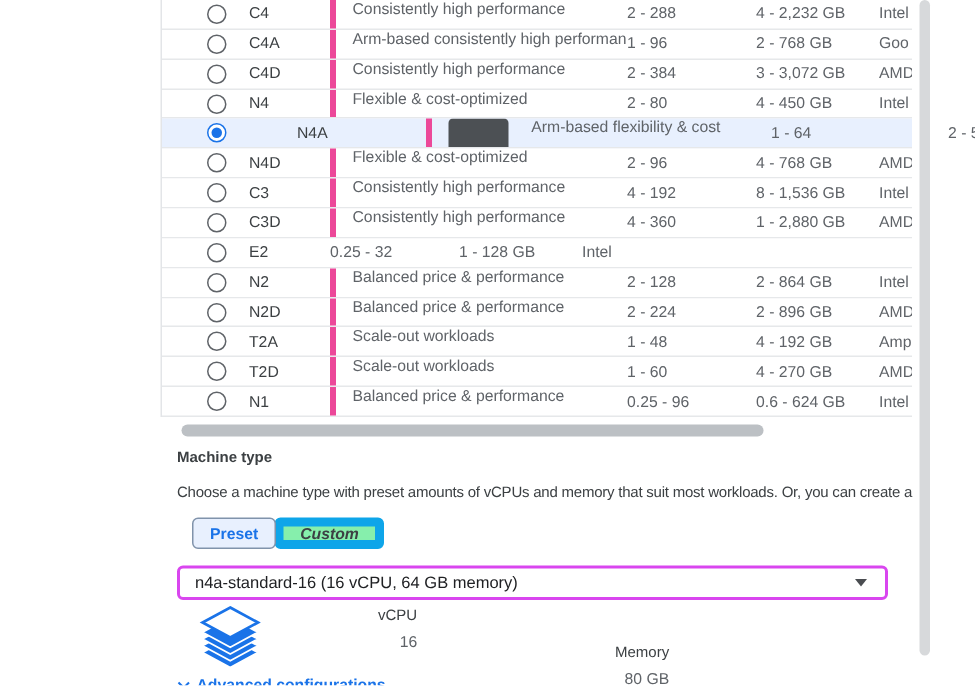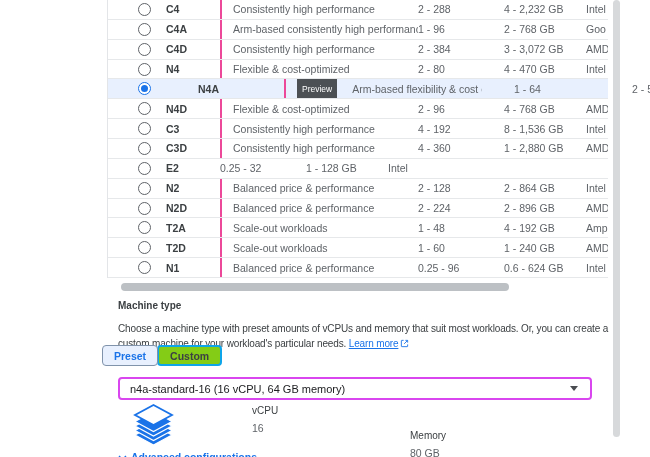--- a/index.html
+++ b/index.html
@@ -9,54 +9,54 @@
 
   
   .series-table { position:absolute; left:107px; top:0; width:501px; border-left:1px solid #e3e5e8; }
   .row { display:flex; align-items:center; height:19.86px; border-bottom:1px solid #e6e8ea; background:#fff; cursor:pointer; }
   .row.selected { background:#e8f0fe;gap:32px; }
   .c-radio { width:52px; padding-left:30px; flex:none; display:flex; align-items:center; }
   .radio { width:13px; height:13px; border:1.5px solid #5f6368; border-radius:50%; background:#fff;
            display:flex; align-items:center; justify-content:center; flex:none; }
   .row.selected .radio { border-color:#1a73e8; }
   .row.selected .radio::after { content:""; width:7px; height:7px; border-radius:50%; background:#1a73e8; }
-  .c-name { width:60px; padding-left:6px; flex:none; font-size:10.5px; font-weight:bold; color:#3c4043; }
-  .c-desc { width:198px; padding-left:11px; flex:none; align-self:stretch; display:flex; align-items:center;
-            border-left:2px solid #ec4899; font-size:10.5px; color:#5f6368; white-space:nowrap; overflow:hidden; }
+  .c-name { width:60px; padding-left:6px; flex:none; font-size:10.5px; font-weight:normal; color:#3c4043; }
+  .c-desc { width:198px; padding-left:11px; flex:none; align-self:stretch; display:flex; 
+            border-left:4px solid #ec4899; font-size:10.5px; color:#5f6368; white-space:nowrap; overflow:hidden; }
   .badge { background:#4c5054; color:#fff; font-size:8.5px; padding:18px 5px; border-radius:3px; margin-right:15px; flex:none; }
   .c-vcpu { width:86px; flex:none; font-size:10.5px; color:#5f6368; }
   .c-mem  { width:82px; flex:none; font-size:10.5px; color:#5f6368; }
   .c-plat { flex:1; font-size:10.5px; color:#5f6368; white-space:nowrap; overflow:hidden; }
 
   
   .hscroll { position:absolute; left:121px; top:283px; width:388px; height:8px; background:#bcc0c4; border-radius:4px; }
   .vscroll { position:absolute; left:613px; top:0; width:7px; height:437px; background:#d7d9db; border-radius:4px; }
 
   
   .mt-heading { position:absolute; left:118px; top:300px; font-size:10px; font-weight:bold; color:#3c4043; }
   .mt-desc { position:absolute; left:118px; top:321px; width:525px; font-size:10px; letter-spacing:-0.15px;
              line-height:15px; color:#3c4043; white-space:nowrap; }
   .learn-more { color:#1a73e8; text-decoration:underline; cursor:pointer; }
   .ext-icon { display:inline-block; vertical-align:-1px; margin-left:2px; }
 
-  .tabs { position:absolute; left:102px; top:345px; display:flex; height:21px; }
+  .tabs { position:absolute; left:128px; top:345px; display:flex; height:21px; }
   .tab { display:flex; align-items:center; justify-content:center; font-size:10.5px; font-weight:bold;
          padding:0 11px; border-radius:4px; cursor:pointer; }
   .tab.selected { background:#e8f0fe; border:1.5px solid #8093ab; color:#1a73e8; z-index:2; }
-  .tab.unselected { background:#84cc16; border:2px solid #0ea5e9; color:#3c4043; margin-left:-1px; z-index:1; }
+  .tab.unselected { background:#86efac; border:6px solid #0ea5e9; color:#3c4043; margin-left:-1px; z-index:1;font-style:italic; }
 
   .mt-select { position:absolute; left:118px; top:377px; width:474px; height:23px; border:2px solid #d946ef;
                border-radius:4px; background:#fff; display:flex; align-items:center; padding:0 12px 0 10px;
                font-size:11px; color:#202124; cursor:pointer; }
   .mt-select .value { flex:1; white-space:nowrap; overflow:hidden; }
   .caret { width:0; height:0; border-left:4.5px solid transparent; border-right:4.5px solid transparent;
            border-top:5px solid #4a4d51; flex:none; }
 
   .summary-icon { position:absolute; left:132px; top:403px; }
-  .sum-col { position:absolute; top:405px; }
+  .sum-col { position:absolute; top:405px;text-align:right; }
   .sum-col.vcpu { left:252px; }
   .sum-col.mem  { left:410px;margin-top:25px; }
   .sum-label { font-size:10px; color:#3c4043; }
   .sum-value { font-size:10.5px; color:#5f6368; margin-top:6px; }
 
   .adv-link { position:absolute; left:118px; top:451px; display:flex; align-items:center; gap:4px;
               color:#1a73e8; font-size:10.5px; font-weight:bold; cursor:pointer; }
 </style>
 </head>
 <body>
@@ -106,21 +106,21 @@
       <div class="row">
       <div class="c-radio">
         <span class="radio"></span>
       </div>
       <div class="c-name">N4</div>
       <div class="c-desc">
 
         <span class="c-desc-text">Flexible &amp; cost-optimized</span>
       </div>
       <div class="c-vcpu">2 - 80</div>
-      <div class="c-mem">4 - 470 GB</div>
+      <div class="c-mem">4 - 450 GB</div>
       <div class="c-plat">Intel</div>
     </div>
       <div class="row selected">
       <div class="c-radio">
         <span class="radio"></span>
       </div>
       <div class="c-name">N4A</div>
       <div class="c-desc">
         <span class="badge">Preview</span>
         <span class="c-desc-text">Arm-based flexibility &amp; cost optimization</span>
@@ -219,21 +219,21 @@
       <div class="row">
       <div class="c-radio">
         <span class="radio"></span>
       </div>
       <div class="c-name">T2D</div>
       <div class="c-desc">
 
         <span class="c-desc-text">Scale-out workloads</span>
       </div>
       <div class="c-vcpu">1 - 60</div>
-      <div class="c-mem">1 - 240 GB</div>
+      <div class="c-mem">4 - 270 GB</div>
       <div class="c-plat">AMD</div>
     </div>
       <div class="row">
       <div class="c-radio">
         <span class="radio"></span>
       </div>
       <div class="c-name">N1</div>
       <div class="c-desc">
 
         <span class="c-desc-text">Balanced price &amp; performance</span>
@@ -244,26 +244,20 @@
     </div>
     </div>
 
   <div class="hscroll"></div>
   <div class="vscroll"></div>
 
   <div class="mt-heading">Machine type</div>
 
   <div class="mt-desc">
     <div>Choose a machine type with preset amounts of vCPUs and memory that suit most workloads. Or, you can create a</div>
-    <div>
-      <span>custom machine for your workload's particular needs.</span>
-      <span class="learn-more"><span>Learn more</span><span class="ext-icon"><svg width="9" height="9" viewBox="0 0 10 10">
-              <path d="M4 1.5 H2 a.5 .5 0 0 0 -.5 .5 v6 a.5 .5 0 0 0 .5 .5 h6 a.5 .5 0 0 0 .5 -.5 V6 M6 1.5 h2.5 v2.5 M8.3 1.7 L4.6 5.4" fill="none" stroke="#1a73e8" stroke-width="1"></path>
-            </svg></span></span>
-    </div>
   </div>
 
   <div class="tabs">
     <div class="tab selected">Preset</div>
     <div class="tab unselected">Custom</div>
   </div>
 
   <div class="mt-select">
     <span class="value">n4a-standard-16 (16 vCPU, 64 GB memory)</span>
     <span class="caret"></span>

